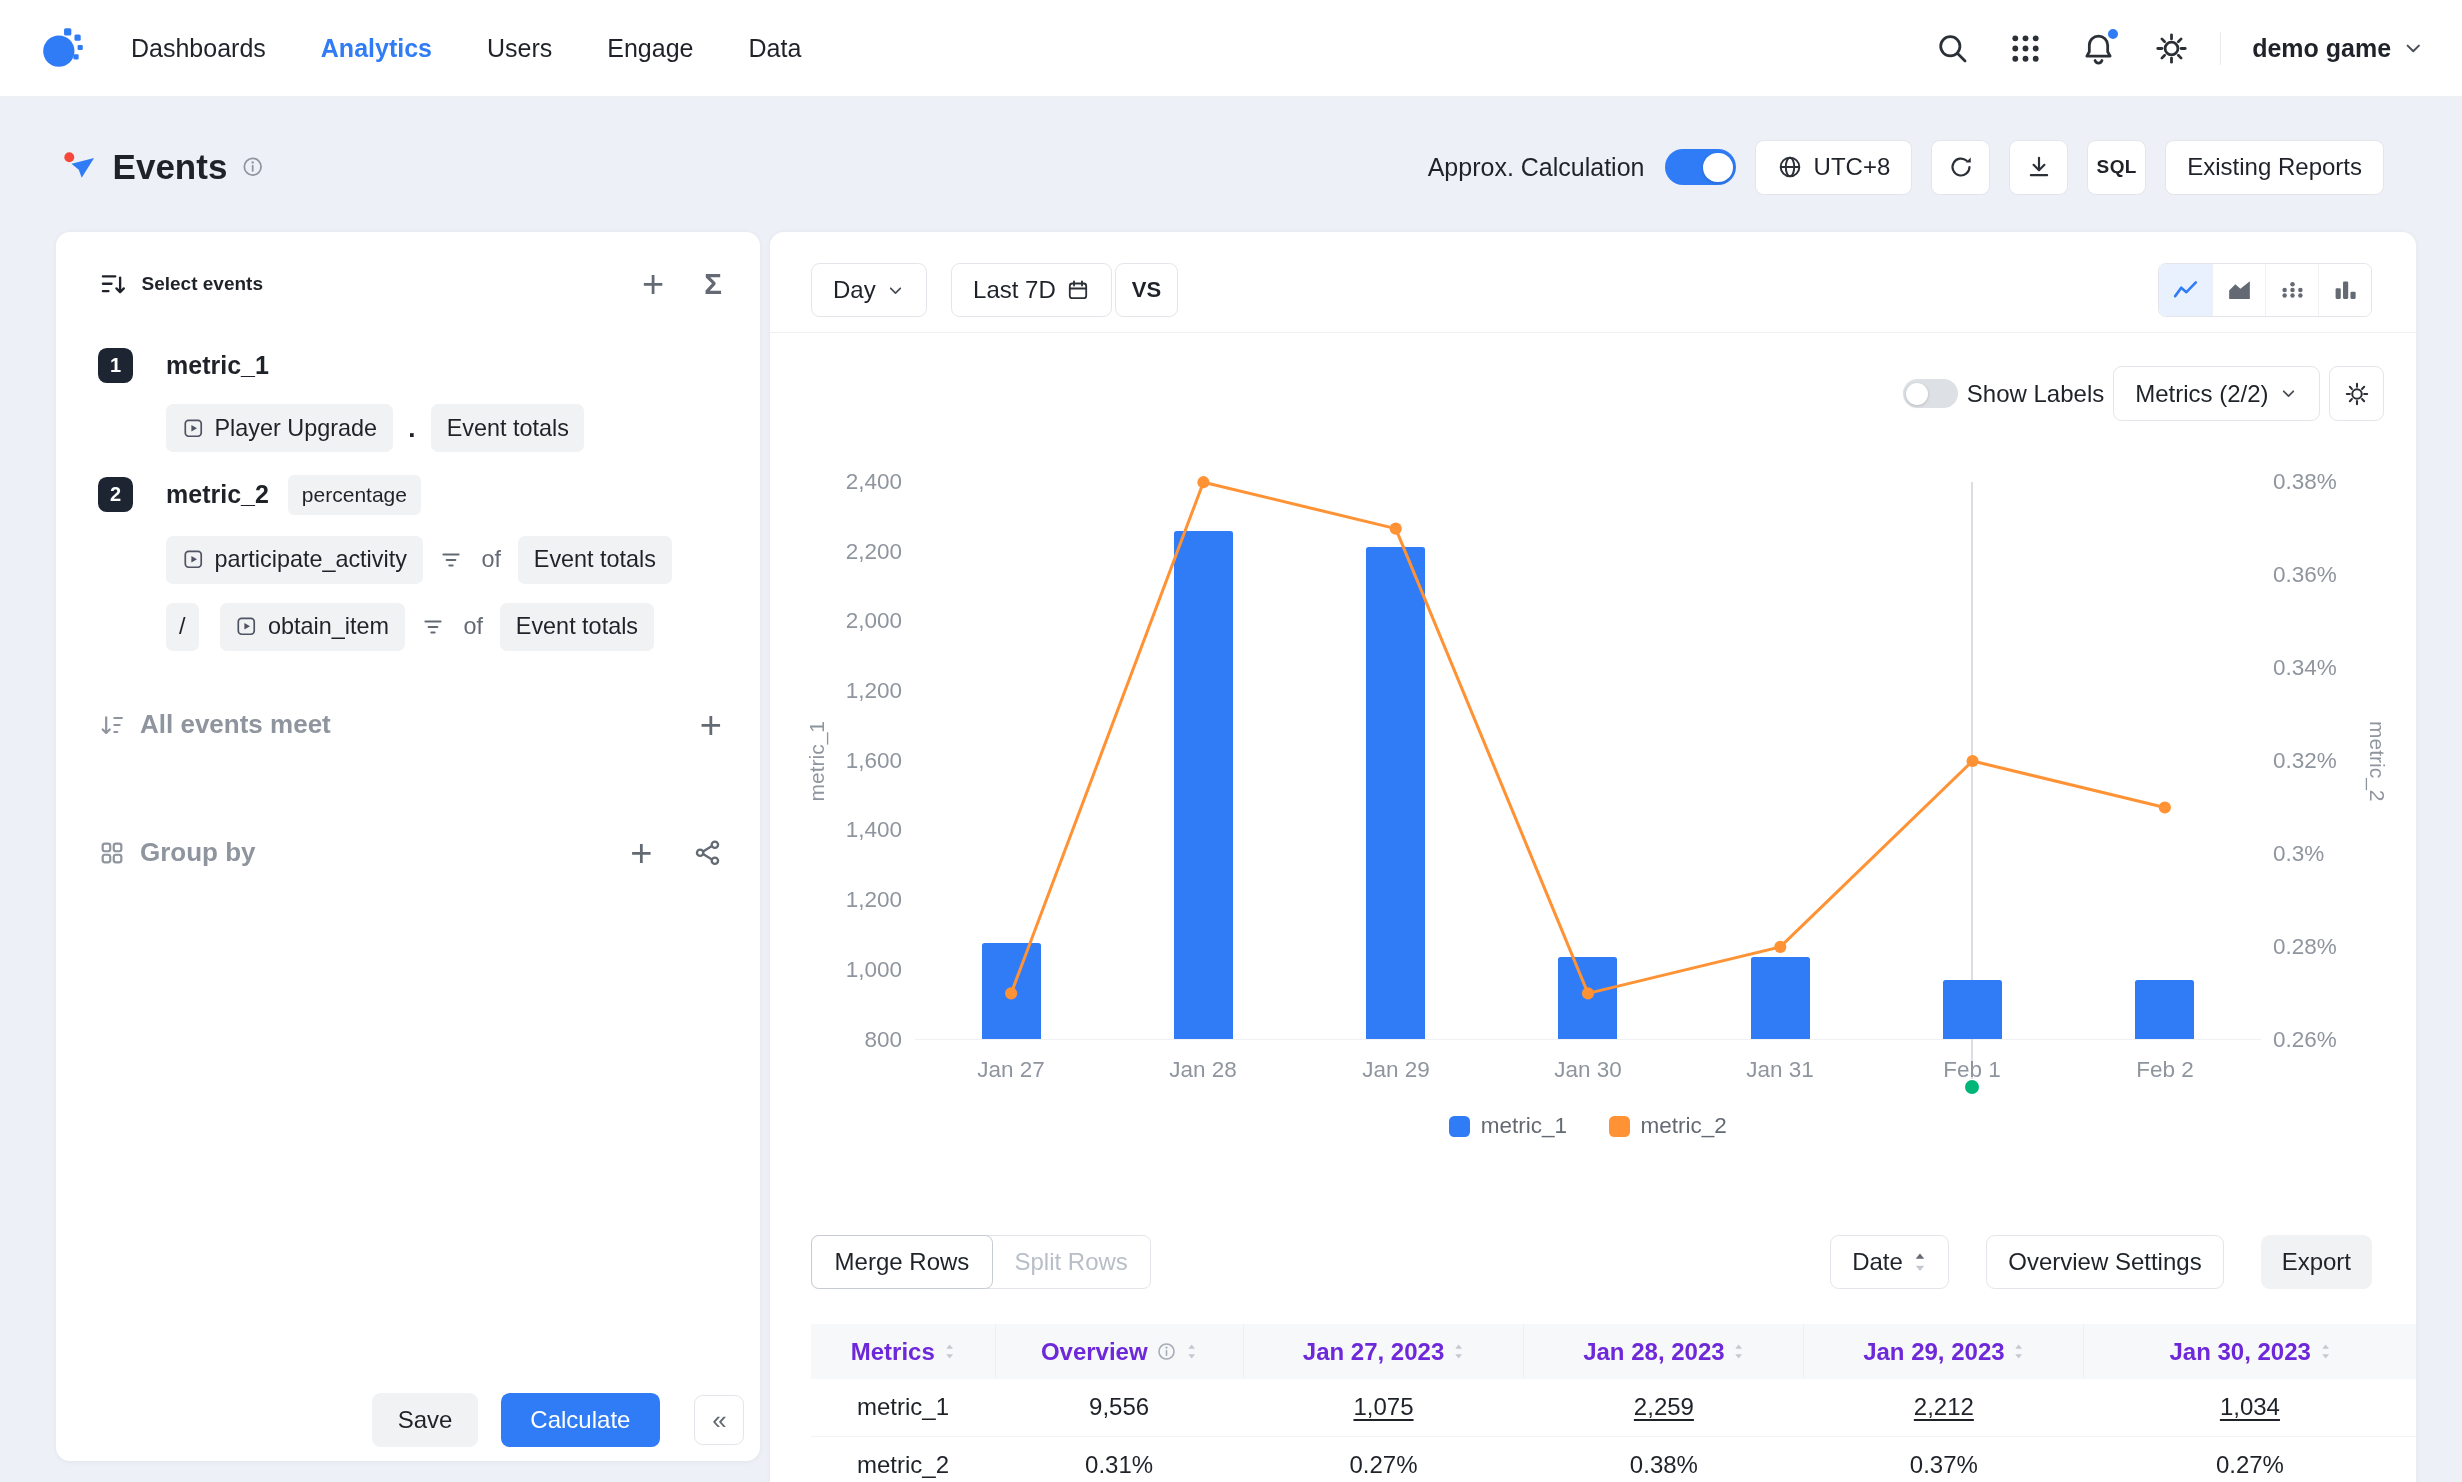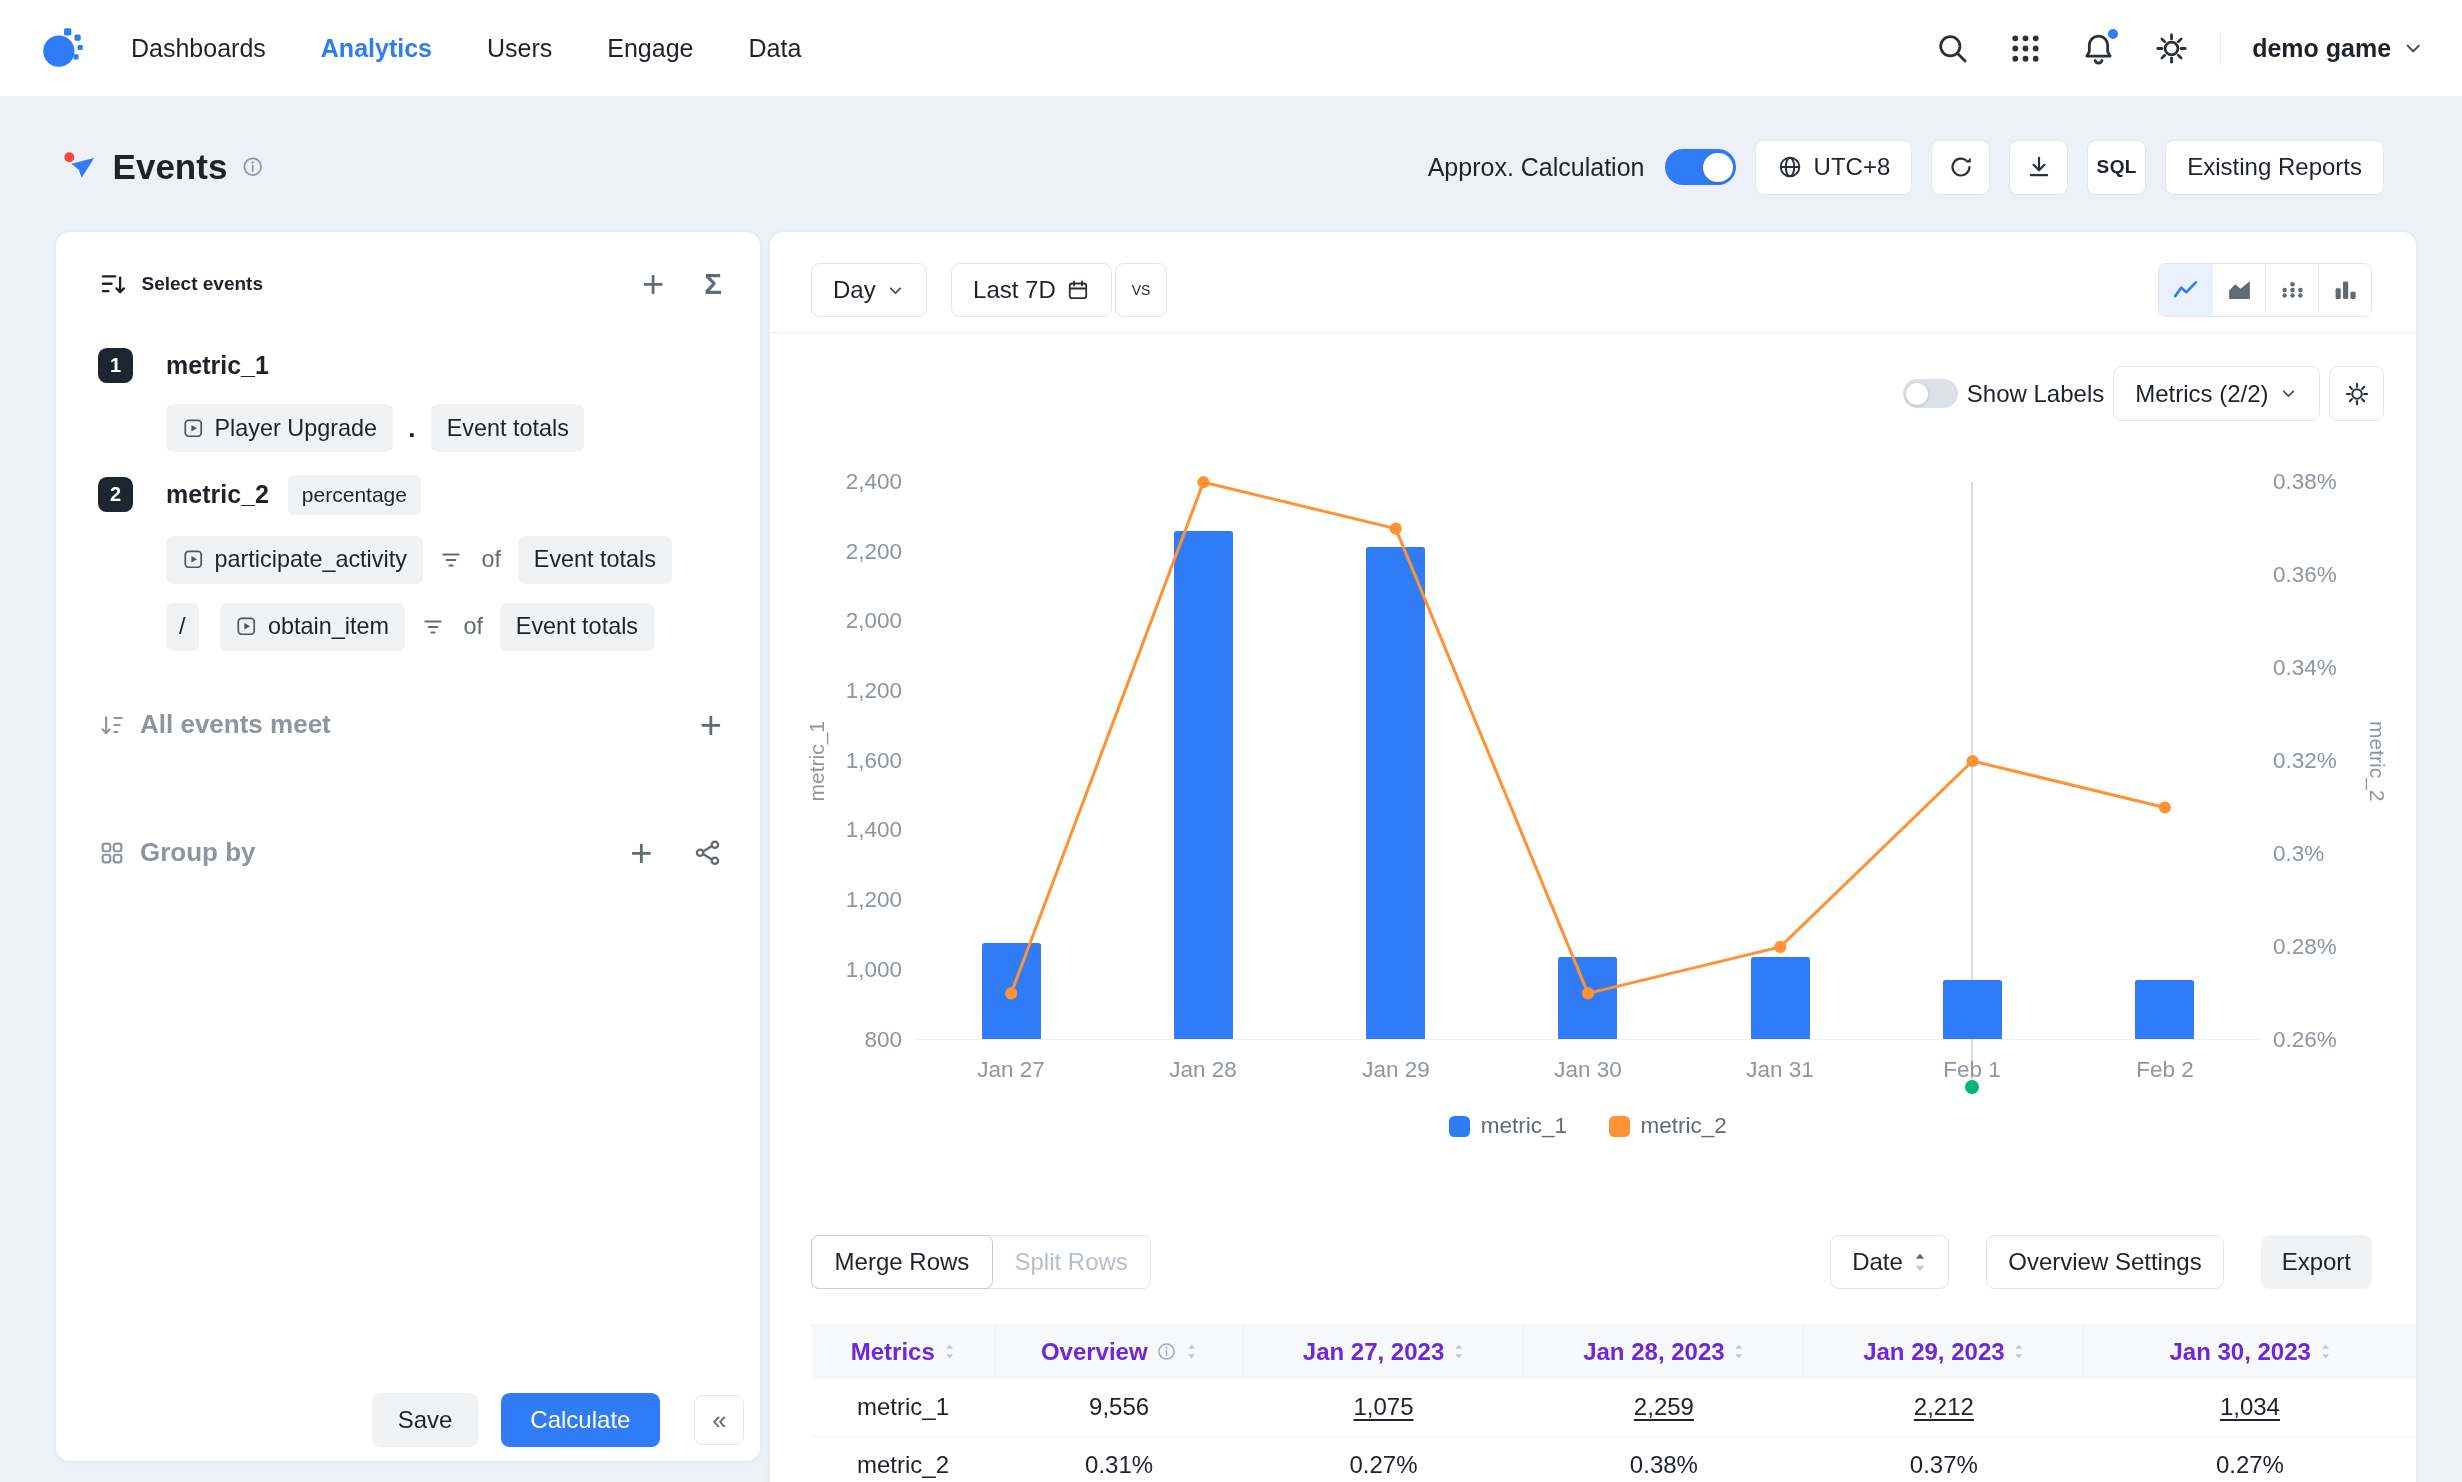--- a/index.html
+++ b/index.html
@@ -68,21 +68,21 @@
 .section-label{font-size:26px;font-weight:700}
 .section-acts{margin-left:auto;display:flex;gap:40px;align-items:center}
 .share-ic{width:29.5px;height:29.5px;color:#646A73;cursor:pointer}
 .left-foot{position:absolute;right:15.6px;bottom:14px;display:flex;align-items:center;gap:22.5px}
 .btn-gray{background:#F1F2F4;border:none;height:54px;padding:0 26px;border-radius:8.7px;font-size:24px;cursor:pointer;font-family:inherit;color:#1F2329}
 .btn-primary{background:#2F7CF6;border:none;height:54px;padding:0 29.5px;border-radius:8.7px;font-size:24px;color:#fff;cursor:pointer;font-family:inherit}
 .btn-collapse{width:50px;height:50px;border:0.9px solid #E3E5EA;background:#fff;border-radius:8.7px;font-size:26px;color:#646A73;display:flex;align-items:center;justify-content:center;cursor:pointer;margin-left:12px}
 
 .m-toolbar{display:flex;align-items:center;height:101px;padding:16px 44px 0 41px;border-bottom:0.9px solid #EFF0F3}
 .m-toolbar .btn{height:54px;margin-right:24px}
-.m-toolbar .btn.vs{margin-left:-21px;padding:0 15.6px;font-weight:400;font-size:14px}
+.m-toolbar .btn.vs{margin-left:-21px;padding:0 15.6px;font-weight:700;font-size:22px}
 .seg{margin-left:auto;display:flex;border:0.9px solid #E3E5EA;border-radius:7.8px;overflow:hidden;margin-right:0}
 .seg-item{width:53px;height:52px;display:flex;align-items:center;justify-content:center;color:#646A73;cursor:pointer;background:#fff}
 .seg-item + .seg-item{border-left:0.9px solid #EFF0F3}
 .seg-item.active{background:#E9F1FF;color:#2F7CF6}
 .seg-item svg{width:27px;height:27px}
 
 .chart-controls{position:absolute;top:134px;right:32px;display:flex;align-items:center;gap:9px;height:55px}
 .show-labels{font-size:24px;color:#1F2329}
 .dd-btn{min-width:189px;justify-content:space-between}
 

